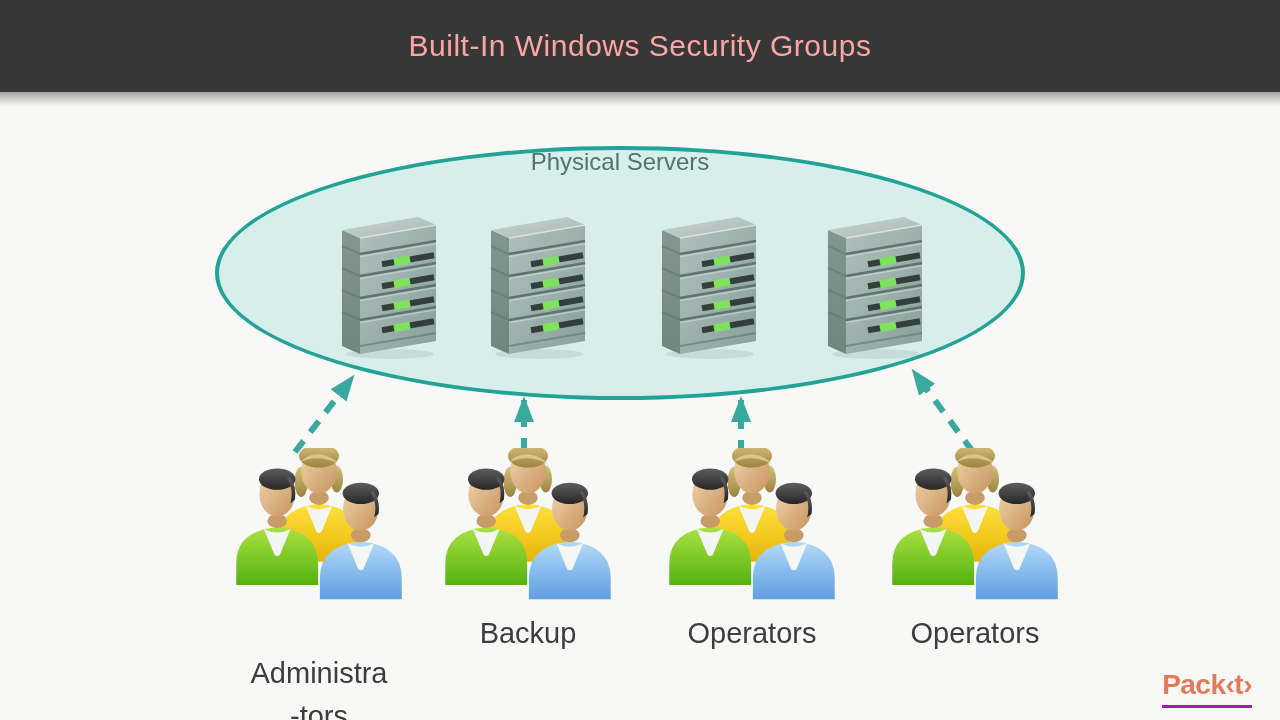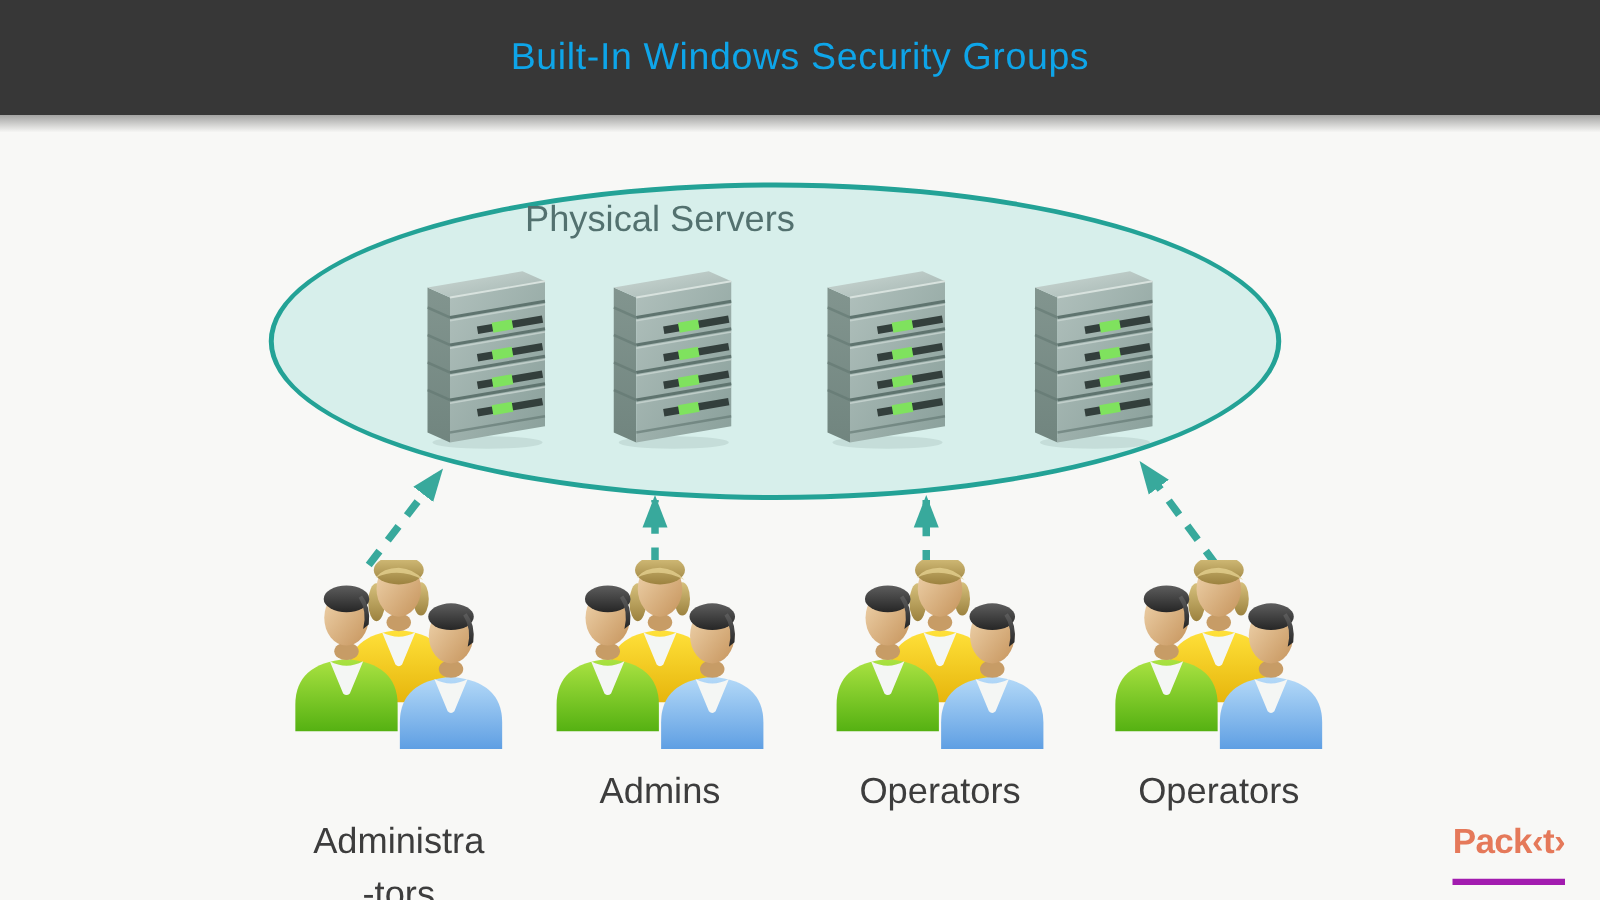--- a/index.html
+++ b/index.html
@@ -16,33 +16,33 @@
     position:absolute; left:0; top:0; width:1280px; height:92px;
     background:#373737;
     display:flex; align-items:center; justify-content:center;
   }
   .title-bar::after {
     content:""; position:absolute; left:0; top:92px; width:100%; height:14px;
     background:linear-gradient(to bottom, rgba(60,60,60,.45), rgba(60,60,60,0));
     pointer-events:none;
   }
   .slide-title {
-    color:#0ea5e9; font-size:30px; font-weight:500; letter-spacing:.5px;
+    color:#fca5a5; font-size:30px; font-weight:500; letter-spacing:.5px;
   }
 
   
   .servers-ellipse {
     position:absolute; left:215px; top:146px; width:810px; height:254px;
     background:#d7efeb;
     border:4px solid #23a296;
     border-radius:50%;
   }
   .ellipse-label {
-    position:absolute; left:420px; top:160px; width:400px;
-    font-size:29px; color:#53716f;
+    position:absolute; left:420px; top:148px; width:400px;
+    text-align:center; font-size:24px; color:#53716f;
   }
   .server { position:absolute; top:208px; width:104px; height:152px; }
   .server.s1 { left:336px; }
   .server.s2 { left:485px; }
   .server.s3 { left:656px; }
   .server.s4 { left:822px; }
 
   
   .arrows-overlay { position:absolute; inset:0; pointer-events:none; }
 
@@ -58,21 +58,21 @@
   .group-icon { width:178px; height:153px; }
   .group-label {
     margin-top:11px; text-align:center;
     font-size:29px; line-height:43px; color:#3d3d3d;
   }
 
   
   .packt-logo {
     position:absolute; right:28px; bottom:12px;
     color:#e5795a; font-size:28px; font-weight:bold; letter-spacing:-0.5px;
-    border-bottom:5px solid #a21caf; padding-bottom:16px; line-height:1.05;
+    border-bottom:3px solid #a21caf; padding-bottom:6px; line-height:1.05;
   }
 
   .defs-holder { position:absolute; width:0; height:0; overflow:hidden; }
 </style>
 </head>
 <body>
 
 <svg class="defs-holder" aria-hidden="true">
   <defs>
     <linearGradient id="gTop" x1="0" y1="0" x2="1" y2="1">
@@ -226,21 +226,21 @@
       <div>Administra</div>
       <div>-tors</div>
     </div>
   </div>
 
   <div class="group-col g2">
     <svg class="group-icon" viewBox="0 0 200 172">
         <use href="#user-group"></use>
       </svg>
     <div class="group-label">
-      <div>Admins</div>
+      <div>Backup</div>
     </div>
   </div>
 
   <div class="group-col g3">
     <svg class="group-icon" viewBox="0 0 200 172">
         <use href="#user-group"></use>
       </svg>
     <div class="group-label">
       <div>Operators</div>
     </div>

